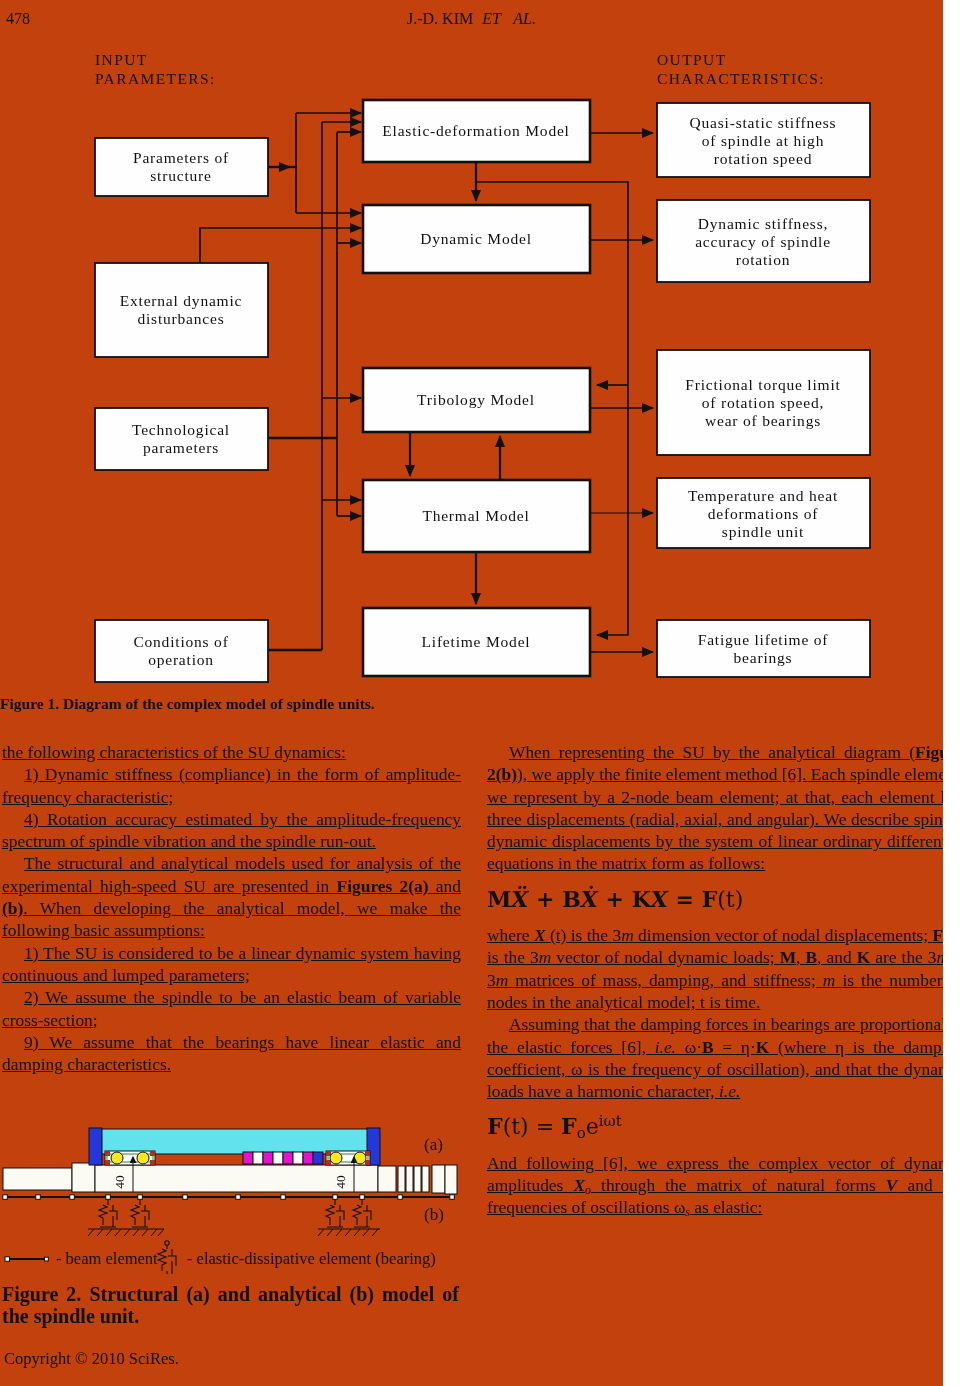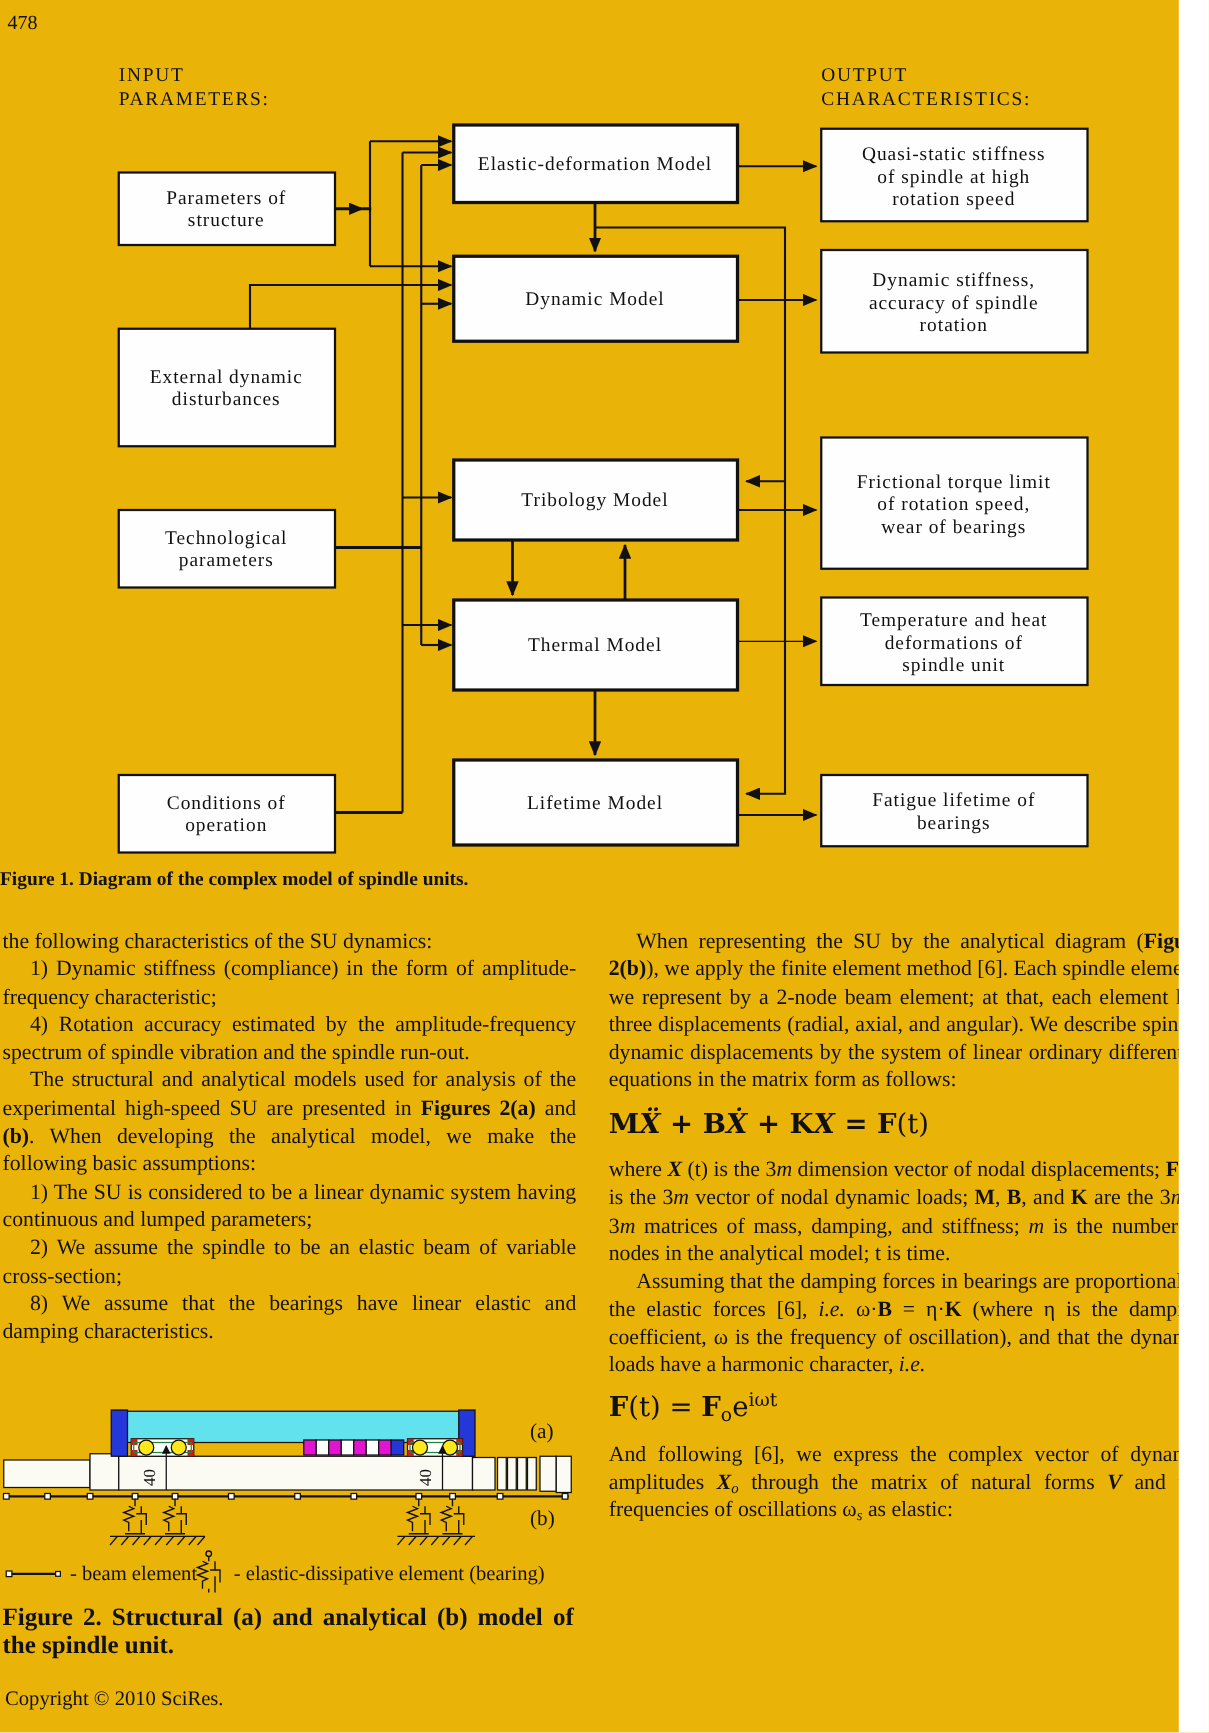--- a/index.html
+++ b/index.html
@@ -1,36 +1,36 @@
 <!DOCTYPE html>
 <html><head>
 <meta charset="utf-8">
 <style>
   html,body{margin:0;padding:0;background:#ffffff;}
-  #page{position:relative;width:943px;height:1386px;background:#eab308;
+  #page{position:relative;width:943px;height:1386px;background:#c2410c;
         font-family:"Liberation Serif","DejaVu Serif",serif;color:#111;overflow:hidden;}
   
   .hdr-num{position:absolute;left:6px;top:10px;font-size:16px;}
   .hdr-title{position:absolute;left:0;top:10px;width:100%;text-align:center;font-size:16px;}
   .hdr-title .it{font-style:italic;word-spacing:9px;margin-left:9px;}
   
   #fig1{position:absolute;left:0;top:45px;}
   .f1box{fill:#fefefe;stroke:#111;}
   .f1t{font-family:"Liberation Serif","DejaVu Serif",serif;font-size:15.5px;letter-spacing:.8px;fill:#111;}
   .f1lbl{font-family:"Liberation Serif","DejaVu Serif",serif;font-size:15.5px;letter-spacing:1.4px;fill:#111;}
   .ln{stroke:#111;stroke-width:1.7;fill:none;}
   .lnT{stroke:#111;stroke-width:2.4;fill:none;}
   .lnC{stroke:#111;stroke-width:2.2;fill:none;}
   .lnS{stroke:#111;stroke-width:1;fill:none;}
   .cap1{position:absolute;left:0;top:695px;width:100%;text-align:left;font-weight:bold;font-size:15.5px;}
   
   .col{position:absolute;top:741px;font-size:17.4px;line-height:22.3px;text-align:justify;}
   #colL{left:2px;width:459px;}
   #colR{left:487px;width:477px;}
-  .para{margin:0;}
+  .para{margin:0;text-decoration:underline;}
   .para.ind{text-indent:22px;}
   .b{font-weight:bold;}
   .i{font-style:italic;}
   .sub{font-size:68%;vertical-align:-0.28em;line-height:0;}
   .sup{font-size:68%;vertical-align:0.55em;line-height:0;}
   .eq-row{display:flex;align-items:center;margin:13px 0;}
   .eq-body{flex:1;font-size:22px;font-family:"DejaVu Serif",serif;}
   .eq-num{font-size:17.4px;}
   
   #fig2{position:absolute;left:0;top:1108px;}
@@ -42,20 +42,23 @@
   
   .ftr-l{position:absolute;left:4px;top:1349px;font-size:16.5px;}
   .ftr-r{position:absolute;right:14px;top:1423px;font-size:17px;font-weight:normal;font-style:italic;}
 </style>
 </head>
 <body>
 
 <div id="page">
 
   <div class="hdr-num">478</div>
+  <div class="hdr-title">
+    <span>J.-D. KIM</span><span class="it">ET AL.</span>
+  </div>
 
   <svg id="fig1" width="967" height="650" viewBox="0 0 967 650">
     <defs>
       <marker id="arw" markerUnits="userSpaceOnUse" markerWidth="12" markerHeight="10" refX="11" refY="5" orient="auto">
         <path d="M0,0 L12,5 L0,10 z" fill="#111"></path>
       </marker>
     </defs>
 
     <text class="f1lbl" x="95" y="20"><tspan x="95" dy="0">INPUT</tspan><tspan x="95" dy="19">PARAMETERS:</tspan></text>
     <text class="f1lbl" x="657" y="20"><tspan x="657" dy="0">OUTPUT</tspan><tspan x="657" dy="19">CHARACTERISTICS:</tspan></text>
@@ -152,21 +155,21 @@
 
   <div class="cap1">Figure 1. Diagram of the complex model of spindle units.</div>
 
   <div id="colL" class="col">
       <p class="para"><span class="">the following characteristics of the SU dynamics:</span></p>
       <p class="para ind"><span class="">1) Dynamic stiffness (compliance) in the form of amplitude-frequency characteristic;</span></p>
       <p class="para ind"><span class="">4) Rotation accuracy estimated by the amplitude-frequency spectrum of spindle vibration and the spindle run-out.</span></p>
       <p class="para ind"><span class="">The structural and analytical models used for analysis of the experimental high-speed SU are presented in </span><span class="b">Figures 2(a)</span><span class=""> and </span><span class="b">(b)</span><span class="">. When developing the analytical model, we make the following basic assumptions:</span></p>
       <p class="para ind"><span class="">1) The SU is considered to be a linear dynamic system having continuous and lumped parameters;</span></p>
       <p class="para ind"><span class="">2) We assume the spindle to be an elastic beam of variable cross-section;</span></p>
-      <p class="para ind"><span class="">8) We assume that the bearings have linear elastic and damping characteristics.</span></p>
+      <p class="para ind"><span class="">9) We assume that the bearings have linear elastic and damping characteristics.</span></p>
     </div>
   <div id="colR" class="col">
       <p class="para ind"><span class="">When representing the SU by the analytical diagram (</span><span class="b">Figure 2(b)</span><span class="">), we apply the finite element method [6]. Each spindle element, we represent by a 2-node beam element; at that, each element has three displacements (radial, axial, and angular). We describe spindle dynamic displacements by the system of linear ordinary differential equations in the matrix form as follows:</span></p>
       <div class="eq-row">
         <span class="eq-body"><span class="b">M</span><span class="b i">Ẍ</span><span class="b"> + </span><span class="b">B</span><span class="b i">Ẋ</span><span class="b"> + </span><span class="b">K</span><span class="b i">X</span><span class="b"> = </span><span class="b">F</span><span class="">(t)</span></span>
         <span class="eq-num">(1)</span>
       </div>
       <p class="para"><span class="">where </span><span class="b i">X</span><span class=""> (t) is the 3</span><span class="i">m</span><span class=""> dimension vector of nodal displacements; </span><span class="b">F</span><span class=""> (t) is the 3</span><span class="i">m</span><span class=""> vector of nodal dynamic loads; </span><span class="b">M</span><span class="">, </span><span class="b">B</span><span class="">, and </span><span class="b">K</span><span class=""> are the 3</span><span class="i">m</span><span class=""> × 3</span><span class="i">m</span><span class=""> matrices of mass, damping, and stiffness; </span><span class="i">m</span><span class=""> is the number of nodes in the analytical model; t is time.</span></p>
       <p class="para ind"><span class="">Assuming that the damping forces in bearings are proportional to the elastic forces [6], </span><span class="i">i.e.</span><span class=""> ω·</span><span class="b">B</span><span class=""> = η·</span><span class="b">K</span><span class=""> (where η is the damping coefficient, ω is the frequency of oscillation), and that the dynamic loads have a harmonic character, </span><span class="i">i.e.</span></p>
       <div class="eq-row">

